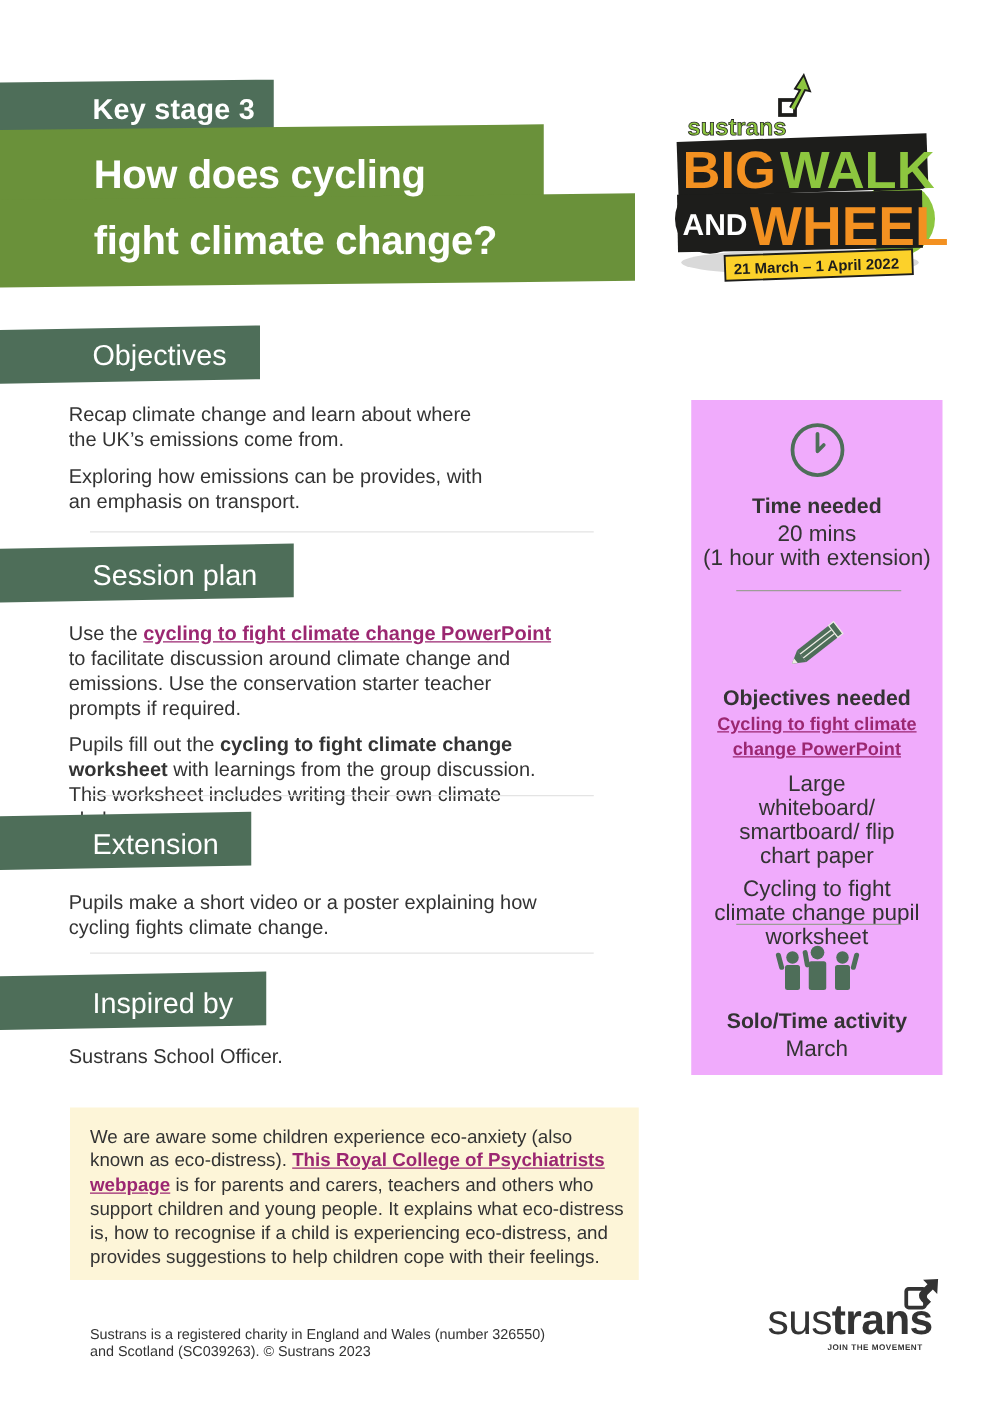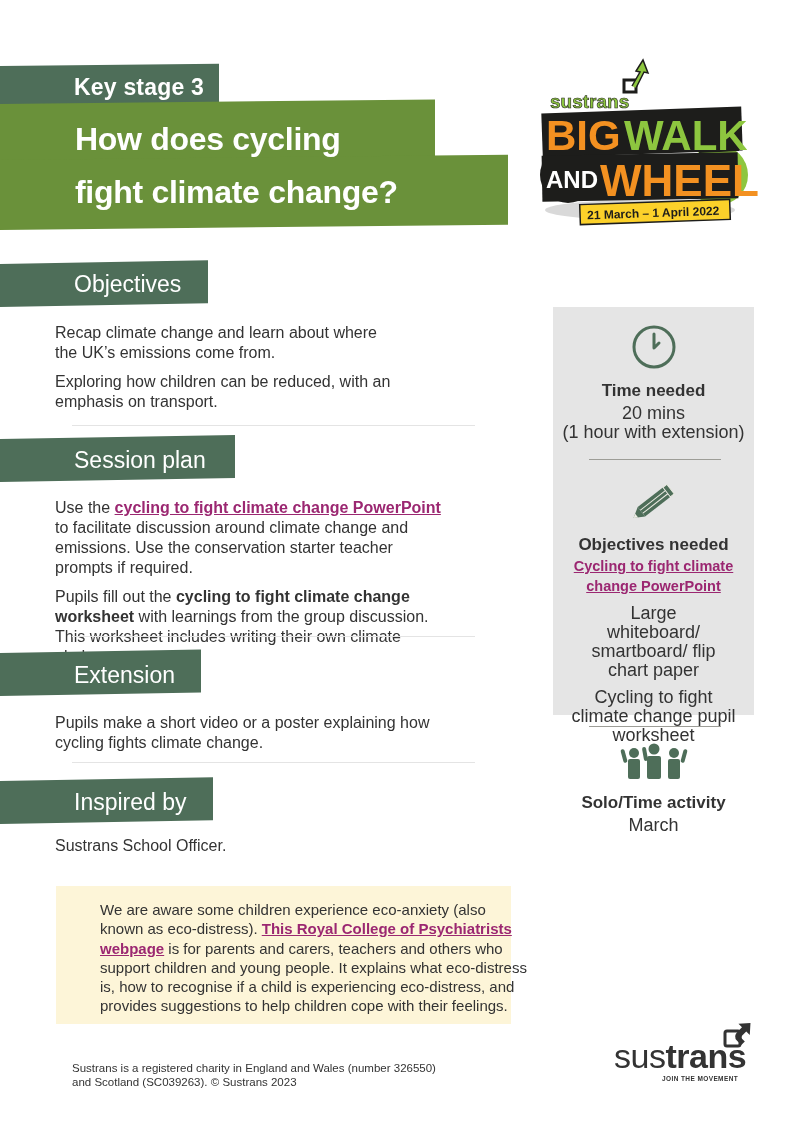--- a/index.html
+++ b/index.html
@@ -43,36 +43,36 @@
   .body-text {
     position: absolute; left: 55px; width: 410px; font-size: 16px; line-height: 20px; color: #333;
   }
   .body-text p { margin-bottom: 9px; }
   .divider { position: absolute; left: 72px; width: 403px; height: 1px; background: #e4e4e4; }
   .link { color: #9b2771; font-weight: bold; text-decoration: underline; cursor: pointer; }
   b { color: #333; }
 
   
   .side-card {
-    position: absolute; left: 553px; top: 307px; width: 201px; height: 408px;
-    background: #e5e5e5; text-align: center;
+    position: absolute; left: 553px; top: 320px; width: 201px; height: 540px;
+    background: #f0abfc; text-align: center;
   }
   .card-block { position: absolute; left: 0; width: 201px; text-align: center; }
   .card-heading { font-weight: bold; font-size: 17px; color: #333; }
   .card-text { font-size: 18px; line-height: 19px; color: #333; }
   .card-divider { position: absolute; left: 36px; width: 132px; height: 1px; background: #9d9d97; }
   .card-link { color: #9b2771; font-weight: bold; font-size: 14.5px; line-height: 20px; text-decoration: underline; cursor: pointer; }
 
   
   .notice {
     position: absolute; left: 56px; top: 886px; width: 455px; height: 138px;
     background: #fdf5d8;
   }
   .notice-text {
-    position: absolute; left: 16px; top: 14px; width: 430px; font-size: 15px; line-height: 19.3px; color: #333; margin-left: 28px;
+    position: absolute; left: 16px; top: 14px; width: 430px; font-size: 15px; line-height: 19.3px; color: #333;
   }
 
   
   .footer-text { position: absolute; left: 72px; top: 1061px; width: 370px; font-size: 11.5px; line-height: 14px; color: #333; }
   .brand-logo { position: absolute; left: 610px; top: 1015px; width: 145px; height: 72px; }
   .brand-word { position: absolute; left: 4px; top: 22px; font-size: 34px; color: #333; letter-spacing: -0.5px; }
   .brand-word .light { font-weight: normal; }
   .brand-word .heavy { font-weight: bold; }
   .brand-tag { position: absolute; left: 52px; top: 60px; font-size: 6.5px; font-weight: bold; color: #333; letter-spacing: 0.4px; }
 </style>
@@ -126,21 +126,21 @@
 
     <rect x="52" y="152" width="150" height="20" fill="#fcd12a" stroke="#1d1d1b" stroke-width="1.5" transform="rotate(-2 127 162)"></rect>
     <text x="59" y="167" font-family="Liberation Sans, sans-serif" font-size="12" font-weight="bold" fill="#1d1d1b" transform="rotate(-2 127 162)">21 March – 1 April 2022</text>
   </svg>
 </div>
 
 <div class="sec-banner" style="top:264px;width:208px;"></div>
 <h2 class="sec-title" style="top:271px;">Objectives</h2>
 <div class="body-text" style="top:323px;width:345px;">
   <p>Recap climate change and learn about where the UK’s emissions come from.</p>
-  <p>Exploring how children can be reduced, with an emphasis on transport.</p>
+  <p>Exploring how emissions can be provides, with an emphasis on transport.</p>
 </div>
 <div class="divider" style="top:425px;"></div>
 
 <div class="sec-banner" style="top:439px;width:235px;"></div>
 <h2 class="sec-title" style="top:447px;">Session plan</h2>
 <div class="body-text" style="top:498px;width:395px;">
   <p><span>Use the </span><a class="link">cycling to fight climate change PowerPoint</a><span> to facilitate discussion around climate change and emissions. Use the conservation starter teacher prompts if required.</span></p>
   <p><span>Pupils fill out the </span><b>cycling to fight climate change worksheet</b><span> with learnings from the group discussion. This worksheet includes writing their own climate pledge.</span></p>
 </div>
 <div class="divider" style="top:636px;"></div>

